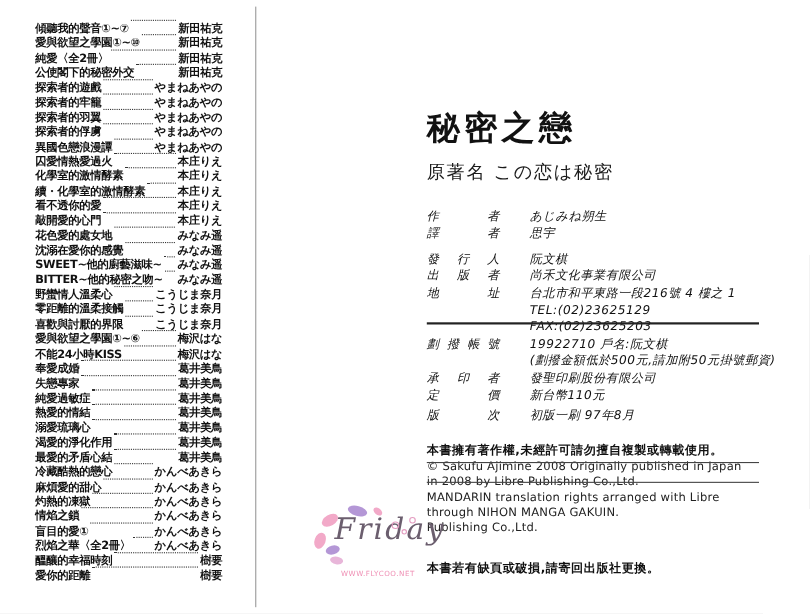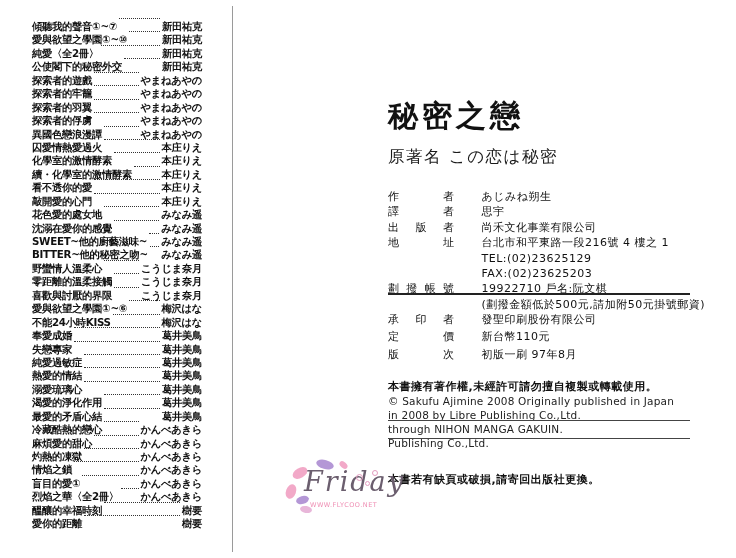--- a/index.html
+++ b/index.html
@@ -10,39 +10,39 @@
   .book-row{display:flex;align-items:flex-start;height:13.45px;font-size:10.3px;line-height:13.45px;white-space:nowrap;}
   .book-title{font-weight:600;letter-spacing:-0.3px;}
   .dot-leader{flex:1;border-bottom:1.5px dotted #333;margin:0 2px;transform:translateY(-2px);min-width:6px;}
   .book-author{font-weight:600;letter-spacing:-0.3px;}
   
   #divider{position:absolute;left:232px;top:6px;width:1px;height:546px;background:#9a9a9a;}
   
   #colophon{position:absolute;left:388px;top:96px;width:330px;}
   #book-main-title{font-size:30px;font-weight:bold;letter-spacing:4px;margin:0;}
   #orig-title{font-size:16.5px;letter-spacing:1.5px;margin-top:9px;color:#1a1a1a;}
-  #info-rows{margin-top:21px;font-size:11px;}
+  #info-rows{margin-top:21px;font-size:11px;font-style:italic;}
   .info-row{height:15.4px;line-height:15.4px;white-space:nowrap;}
   .info-row.tall{height:18px;line-height:18px;}
   .ilabel{display:inline-block;width:66px;text-align:justify;text-align-last:justify;letter-spacing:0;vertical-align:top;}
   .ivalue{display:inline-block;margin-left:24px;letter-spacing:0.5px;}
   .rule{position:absolute;left:0;width:302px;background:#222;}
   #rule-1{top:104px;height:2px;}
   #rule-2{top:231px;height:1px;background:#444;}
   #rule-3{top:249px;height:1px;background:#444;}
   #notes{margin-top:15px;}
   .note-zh{font-size:11px;font-weight:bold;letter-spacing:0.5px;line-height:15px;}
   .note-en{font-size:10.5px;line-height:14px;color:#222;letter-spacing:0.2px;}
   #return-note{margin-top:22px;}
   
   #watermark{position:absolute;left:286px;top:462px;width:140px;height:64px;}
   .petal{position:absolute;border-radius:50%;}
   #wm-text{position:absolute;left:18px;top:4px;font-family:"DejaVu Serif","Liberation Serif",serif;
            font-style:italic;font-size:27px;color:#6b5e6e;letter-spacing:2px;}
-  #wm-url{position:absolute;left:24px;top:39px;font-size:6.5px;color:#ef8fb4;letter-spacing:0.5px;}
+  #wm-url{position:absolute;left:24px;top:56px;font-size:6.5px;color:#ef8fb4;letter-spacing:0.5px;}
   .bubble{position:absolute;border:1px solid #e49cc0;border-radius:50%;background:transparent;}
 </style>
 </head>
 <body>
 
 <div id="page">
 
   <div id="book-list">
       <div class="book-row">
       <span class="book-title">傾聽我的聲音①~⑦</span>
@@ -245,20 +245,24 @@
     <div id="info-rows" style="position:relative;">
       <div class="info-row">
         <span class="ilabel">作者</span>
         <span class="ivalue">あじみね朔生</span>
       </div>
       <div class="info-row">
         <span class="ilabel">譯者</span>
         <span class="ivalue">思宇</span>
       </div>
       <div class="rule" id="rule-1"></div>
+      <div class="info-row" style="margin-top:8px;">
+        <span class="ilabel">發行人</span>
+        <span class="ivalue">阮文棋</span>
+      </div>
       <div class="info-row">
         <span class="ilabel">出版者</span>
         <span class="ivalue">尚禾文化事業有限公司</span>
       </div>
       <div class="info-row">
         <span class="ilabel">地址</span>
         <span class="ivalue">台北市和平東路一段216號 4 樓之 1</span>
       </div>
       <div class="info-row">
         <span class="ilabel"></span>
@@ -289,20 +293,21 @@
       <div class="info-row tall">
         <span class="ilabel">版次</span>
         <span class="ivalue">初版一刷  97年8月</span>
       </div>
     </div>
 
     <div id="notes">
       <div class="note-zh">本書擁有著作權,未經許可請勿擅自複製或轉載使用。</div>
       <div class="note-en">© Sakufu Ajimine 2008 Originally published in Japan</div>
       <div class="note-en">in 2008 by Libre Publishing Co.,Ltd.</div>
+      <div class="note-en">MANDARIN translation rights arranged with Libre</div>
       <div class="note-en">through NIHON MANGA GAKUIN.</div>
       <div class="note-en">Publishing Co.,Ltd.</div>
       <div class="note-zh" id="return-note">本書若有缺頁或破損,請寄回出版社更換。</div>
     </div>
   </div>
 
   <div id="watermark">
     <div class="petal" style="left:6px;top:6px;width:16px;height:10px;background:#f2a9c8;transform:rotate(-30deg);"></div>
     <div class="petal" style="left:30px;top:-2px;width:18px;height:9px;background:#b497d6;transform:rotate(15deg);"></div>
     <div class="petal" style="left:0px;top:22px;width:10px;height:15px;background:#f2a9c8;transform:rotate(20deg);"></div>

